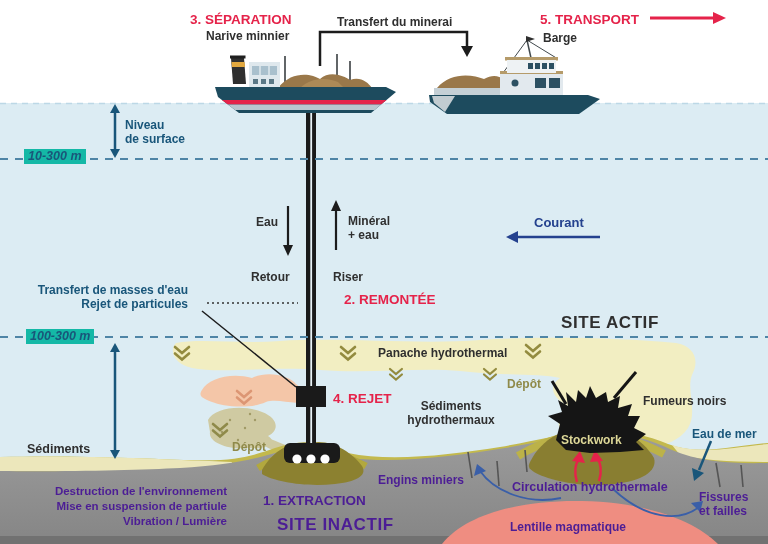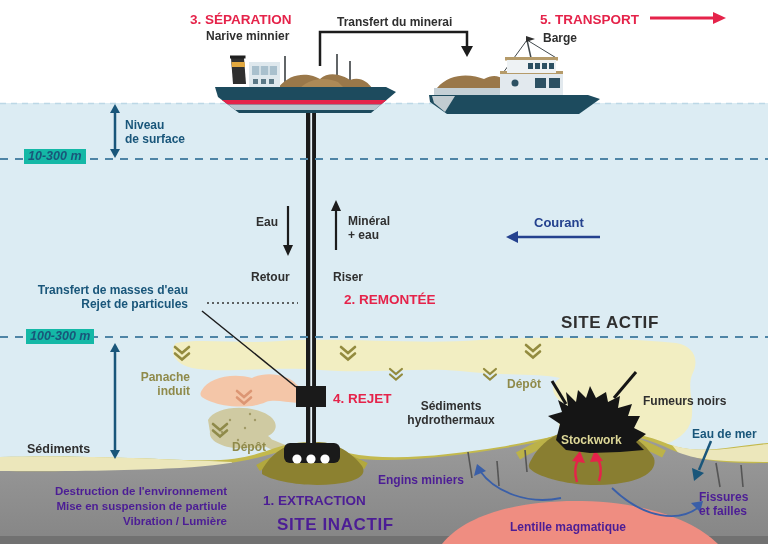--- a/index.html
+++ b/index.html
@@ -260,34 +260,34 @@
 <div class="lbl navy" style="left:534px;top:215px">Courant</div>
 <div class="lbl dark" style="left:251px;top:270px">Retour</div>
 <div class="lbl dark" style="left:333px;top:270px">Riser</div>
 
 <div class="lbl teal right" style="left:18px;top:283px;width:170px">Transfert de masses d'eau
 Rejet de particules</div>
 <div class="lbl red" style="left:344px;top:292px">2. REMONTÉE</div>
 <div class="lbl dark caps" style="left:561px;top:313px">SITE ACTIF</div>
 <div class="lbl teal italic" style="left:26px;top:329px">100-300 m</div>
 
-<div class="lbl olive right" style="left:118px;top:370px;width:72px">Panache
-induit</div>
+<div class="lbl dark" style="left:378px;top:346px">Panache hydrothermal</div>
 <div class="lbl olive" style="left:507px;top:377px">Dépôt</div>
 <div class="lbl red" style="left:333px;top:391px">4. REJET</div>
 <div class="lbl dark center" style="left:391px;top:399px;width:120px">Sédiments
 hydrothermaux</div>
 <div class="lbl dark" style="left:643px;top:394px">Fumeurs noirs</div>
 <div class="lbl teal" style="left:692px;top:427px">Eau de mer</div>
 
 <div class="lbl dark" style="left:27px;top:442px;font-size:12.5px">Sédiments</div>
 <div class="lbl khaki" style="left:561px;top:433px">Stockwork</div>
 <div class="lbl olive" style="left:232px;top:440px">Dépôt</div>
 
 <div class="lbl white" style="left:378px;top:473px">Engins miniers</div>
+<div class="lbl white" style="left:512px;top:480px;font-size:12.5px">Circulation hydrothermale</div>
 <div class="lbl white" style="left:699px;top:490px">Fissures
 et failles</div>
 <div class="lbl white right" style="left:25px;top:484px;width:202px;font-size:11.5px;line-height:1.3">Destruction de l'environnement
 Mise en suspension de partiule
 Vibration / Lumière</div>
 <div class="lbl white" style="left:263px;top:493px;font-size:13.5px">1. EXTRACTION</div>
 <div class="lbl white caps" style="left:277px;top:515px">SITE INACTIF</div>
 <div class="lbl white" style="left:510px;top:520px">Lentille magmatique</div>
 
 </div>

